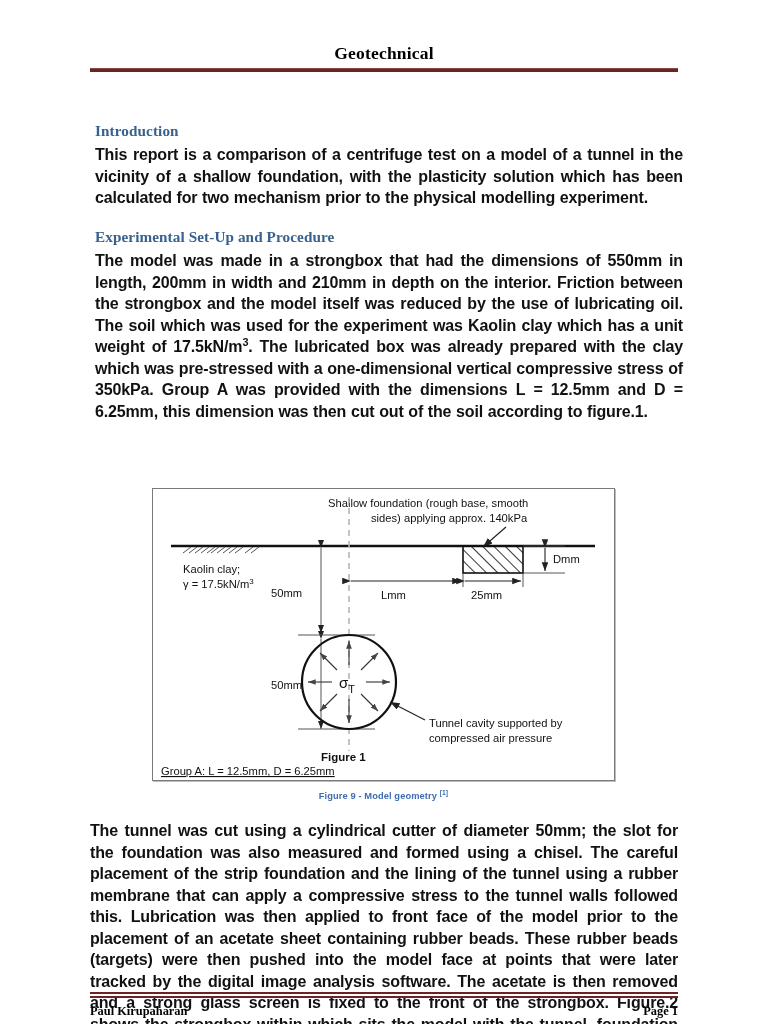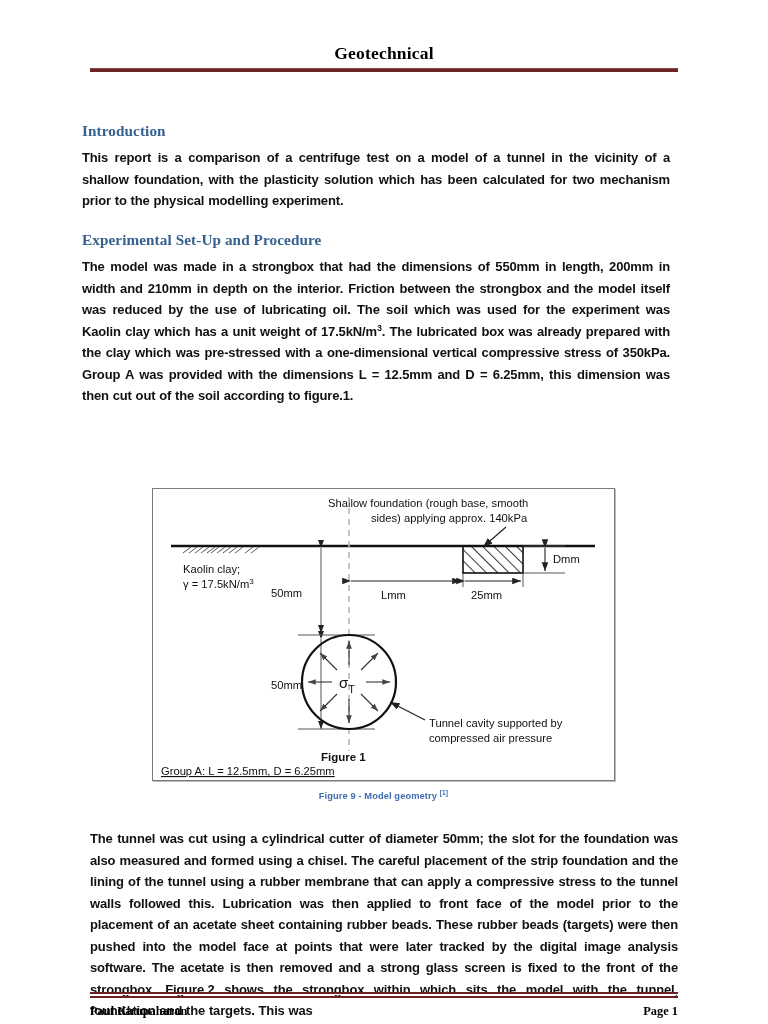--- a/index.html
+++ b/index.html
@@ -38,40 +38,40 @@
   .header-rule {
     margin-top: 5px;
     height: 4px;
     background: #6d2226;
     border-top: 1px solid #8a4a44;
   }
 
   
   .content {
     position: absolute;
-    left: 82px; top: 122px;
+    left: 95px; top: 122px;
     width: 588px;
   }
   h2.section-heading {
     font-family: "Liberation Serif", serif;
     font-size: 15.2px;
     font-weight: 700;
     color: #37618f;
     margin: 0 0 5px 0;
     line-height: 1.15;
     letter-spacing: .1px;
   }
   h2.section-heading.spaced { margin-top: 19px; }
   p.body-text {
     font-family: "Liberation Sans", sans-serif;
-    font-size: 13px;
+    font-size: 16px;
     font-weight: 600;
     line-height: 21.5px;
     text-align: justify;
-    margin: 8px 0 13px 0;
+    margin: 0 0 13px 0;
     color: #111;
     letter-spacing: -.15px;
     word-spacing: .4px;
   }
   p.body-text.tight { margin-bottom: 9px; }
   sup.sup { font-size: .68em; vertical-align: super; line-height: 0; }
 
   
   .figure-wrap {
     position: absolute;

